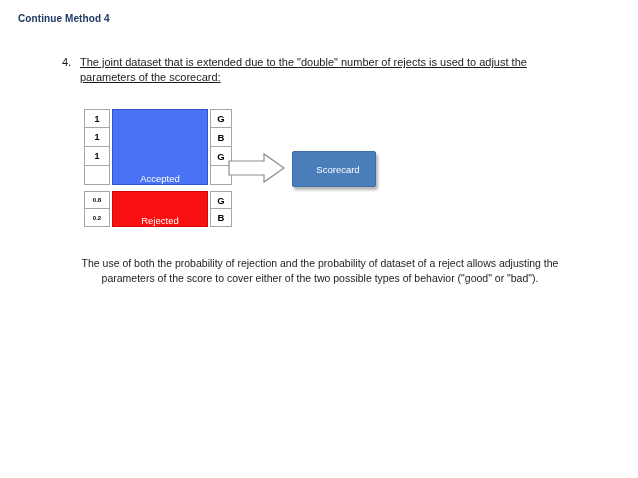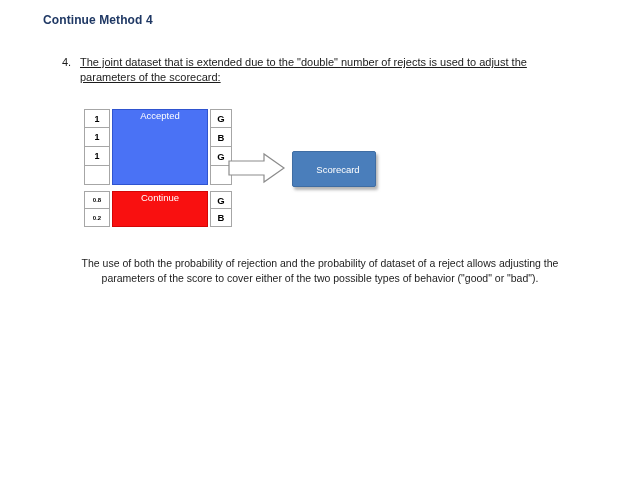--- a/index.html
+++ b/index.html
@@ -12,23 +12,23 @@
     background: #ffffff;
     font-family: "Liberation Sans", sans-serif;
     color: #1a1a1a;
     overflow: hidden;
     position: relative;
   }
 
   
   .slide-title {
     position: absolute;
-    left: 43px;
+    left: 18px;
     top: 13px;
-    font-size: 12px;
+    font-size: 10px;
     font-weight: 600;
     letter-spacing: 0.1px;
     color: #1f3864;
     white-space: nowrap;
   }
 
   
   .bullet {
     position: absolute;
     left: 62px;
@@ -86,21 +86,21 @@
   }
   .col-left-acc .cell {
     height: 19px;
     font-size: 9px;
   }
 
   .block {
     position: absolute;
     box-sizing: border-box;
     display: flex;
-    align-items: flex-start;
+    align-items: flex-end;
     justify-content: center;
     color: #ffffff;
     font-size: 9.5px;
     font-weight: normal;
   }
   .block-accepted {
     left: 32px;
     top: 5px;
     width: 96px;
     height: 76px;
@@ -221,21 +221,21 @@
     <div class="cell">G</div>
     <div class="cell"></div>
   </div>
 
   <div class="cellcol col-left-rej">
     <div class="cell">0.8</div>
     <div class="cell">0.2</div>
   </div>
 
   <div class="block block-rejected">
-    <span>Continue</span>
+    <span>Rejected</span>
   </div>
 
   <div class="cellcol col-right-rej">
     <div class="cell">G</div>
     <div class="cell">B</div>
   </div>
 
   <div class="arrow">
     <svg width="58" height="32" viewBox="0 0 58 32" xmlns="http://www.w3.org/2000/svg">
       <polygon points="1,9 36,9 36,2 56,16 36,30 36,23 1,23" fill="#ffffff" stroke="#8c8c8c" stroke-width="1.2" stroke-linejoin="miter"></polygon>

